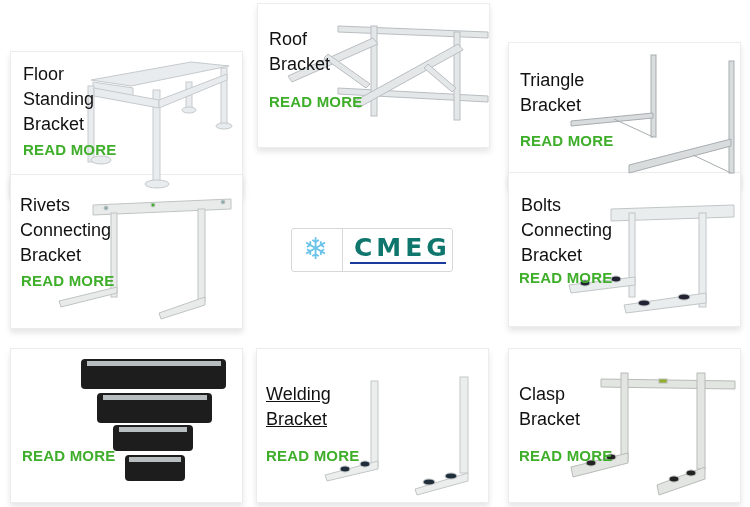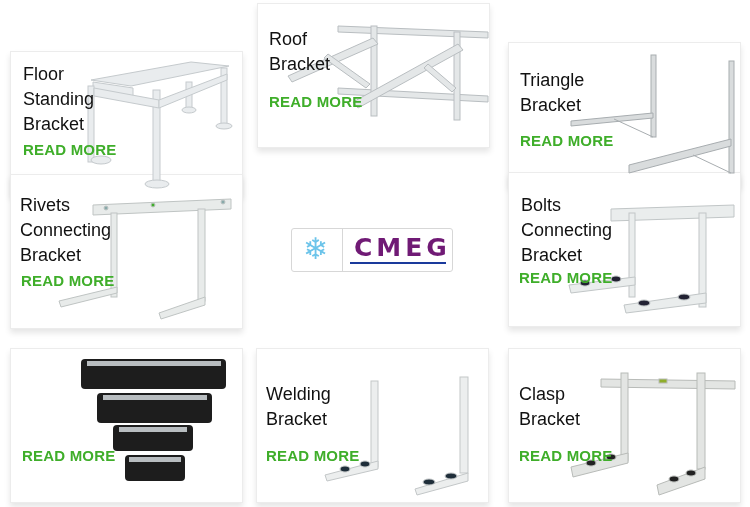--- a/index.html
+++ b/index.html
@@ -86,21 +86,21 @@
   <div class="title" style="left:9px;top:18px;">Rivets
 Connecting
 Bracket</div>
   <div class="more" style="left:10px;top:97px;">READ MORE</div>
 </div>
 
 <div class="logo">
   <div style="position:absolute;left:0;top:0;width:50px;height:42px;border-right:1px solid #d7d7d7;">
     <span style="position:absolute;left:11px;top:3px;font-size:30px;line-height:34px;color:#6cc4ea;">❄</span>
   </div>
-  <div style="position:absolute;left:62px;top:4px;font-size:25px;font-weight:bold;color:#701a75;letter-spacing:4px;font-family:'DejaVu Sans',sans-serif;">CMEG</div>
+  <div style="position:absolute;left:62px;top:4px;font-size:25px;font-weight:bold;color:#0f766e;letter-spacing:4px;font-family:'DejaVu Sans',sans-serif;">CMEG</div>
   <div style="position:absolute;left:58px;top:33px;width:96px;height:2px;background:#1a3a9c;"></div>
 </div>
 
 <div class="card" style="left:508px;top:172px;width:231px;height:153px;">
   <svg class="img" width="231" height="153" viewBox="0 0 231 153">
     <g fill="#eaeded" stroke="#c1c6c7" stroke-width="1">
       <polygon points="102,36 225,32 225,44 102,48"></polygon>
       <rect x="120" y="40" width="6" height="84"></rect>
       <rect x="190" y="40" width="7" height="94"></rect>
       <polygon points="60,112 126,104 126,112 62,120"></polygon>
@@ -139,21 +139,21 @@
       <rect x="114" y="32" width="7" height="86"></rect>
       <polygon points="68,126 121,112 121,120 70,132"></polygon>
       <ellipse cx="88" cy="120" rx="5" ry="3" fill="#1f2e3a"></ellipse>
       <ellipse cx="108" cy="115" rx="5" ry="3" fill="#1f2e3a"></ellipse>
       <rect x="203" y="28" width="8" height="96"></rect>
       <polygon points="158,140 211,124 211,132 160,146"></polygon>
       <ellipse cx="172" cy="133" rx="6" ry="3" fill="#1f2e3a"></ellipse>
       <ellipse cx="194" cy="127" rx="6" ry="3" fill="#1f2e3a"></ellipse>
     </g>
   </svg>
-  <div class="title" style="left:9px;top:33px;">Welding
+  <div class="title" style="left:9px;top:33px;text-decoration:underline;">Welding
 Bracket</div>
   <div class="more" style="left:9px;top:98px;">READ MORE</div>
 </div>
 
 <div class="card" style="left:508px;top:348px;width:231px;height:153px;">
   <svg class="img" width="231" height="153" viewBox="0 0 231 153">
     <g fill="#e3e5e3" stroke="#b8bbb8" stroke-width="1">
       <polygon points="92,30 226,32 226,40 92,38"></polygon>
       <rect x="112" y="24" width="7" height="88"></rect>
       <rect x="188" y="24" width="8" height="96"></rect>

